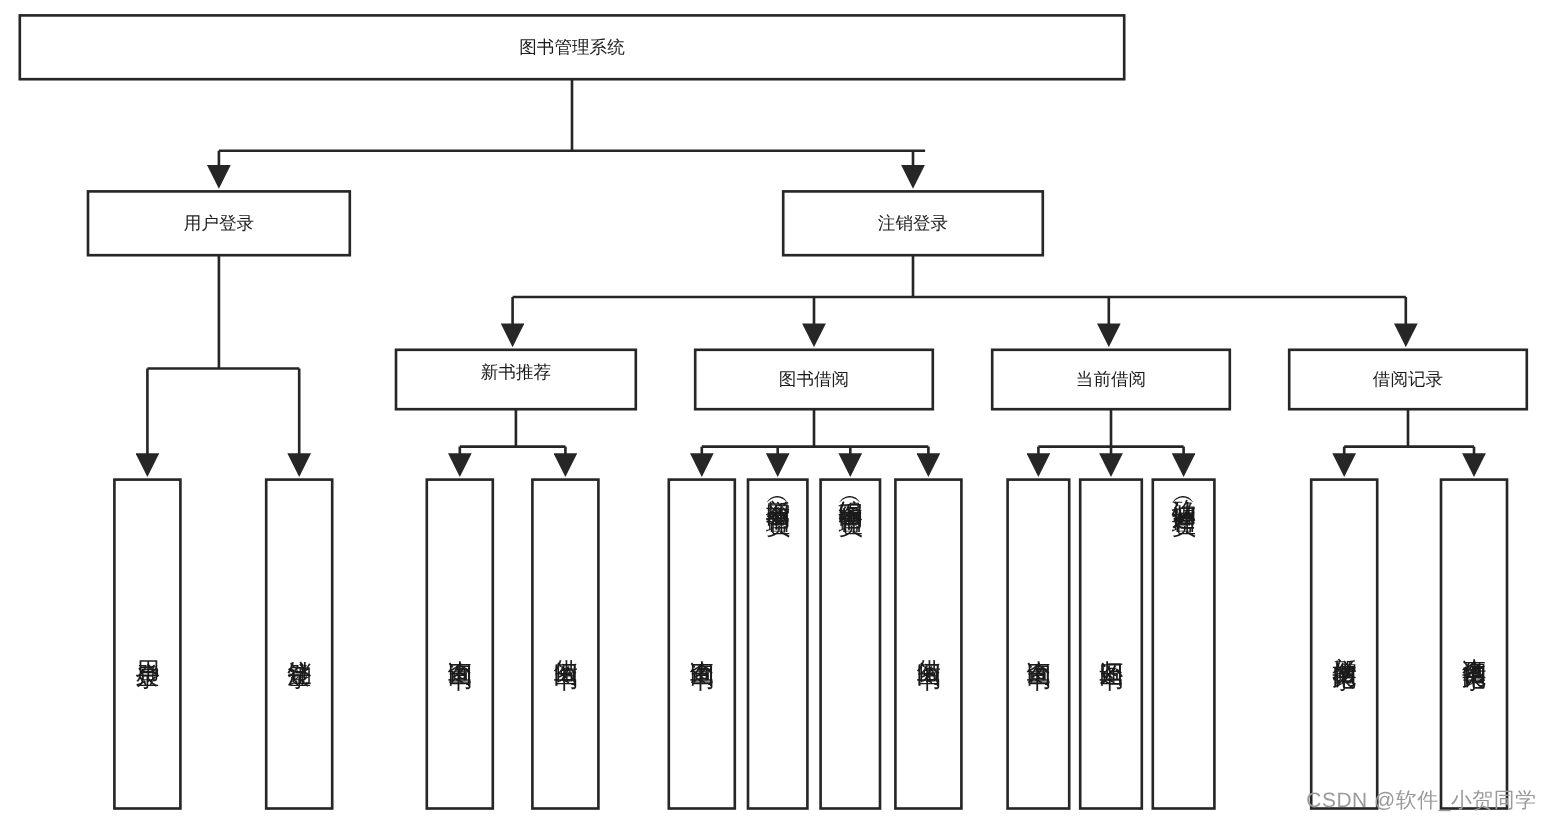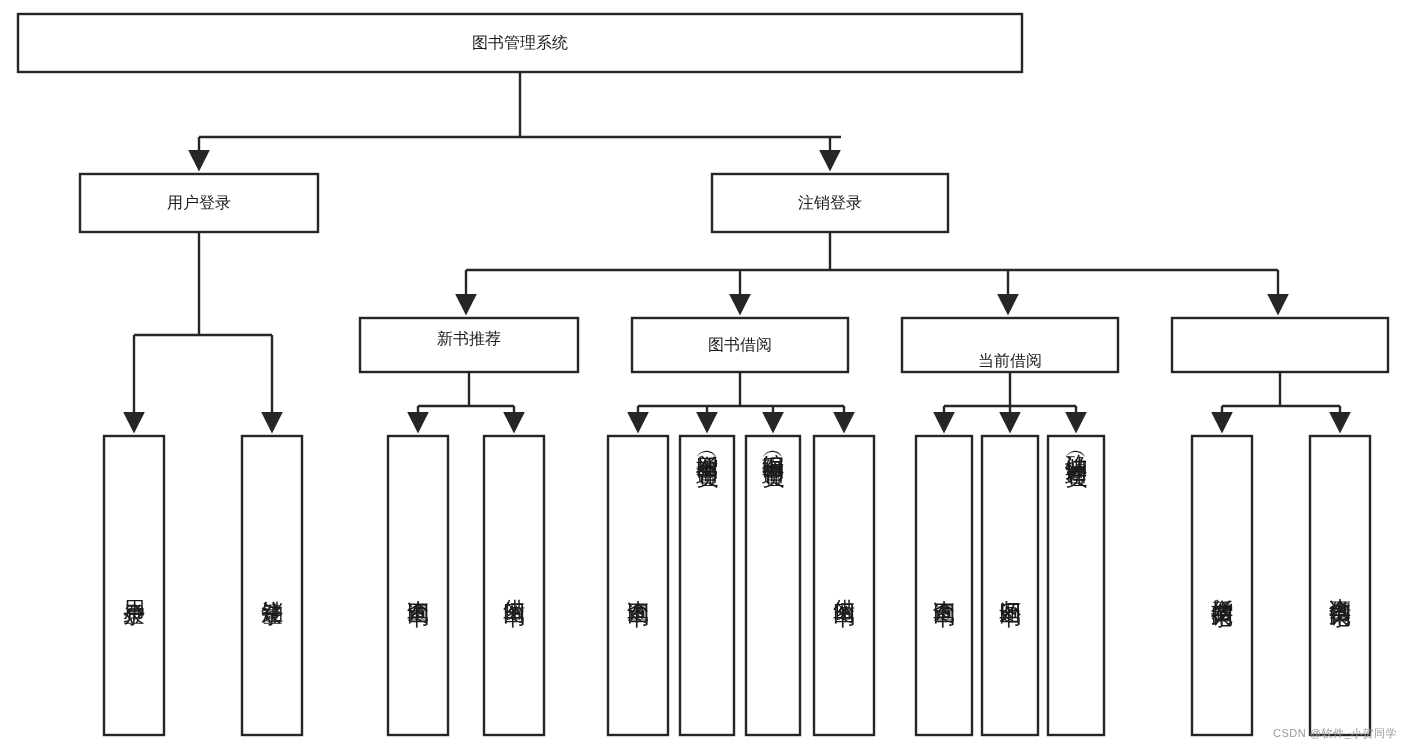--- a/index.html
+++ b/index.html
@@ -39,21 +39,21 @@
   }
   .arrowhead {
     fill: #262626;
     stroke: none;
   }
   .watermark {
     position: absolute;
     right: 8px;
     bottom: 6px;
     font-family: "Liberation Sans", "DejaVu Sans", sans-serif;
-    font-size: 11px;
+    font-size: 19px;
     color: #9a9a9a;
     letter-spacing: 0.5px;
     white-space: nowrap;
     user-select: none;
   }
   .vlabel-holder {
     position: absolute;
     display: flex;
     align-items: center;
     justify-content: center;
@@ -182,24 +182,27 @@
   </div>
 
   <div class="htext-holder" style="left:360px; top:318px; width:218px; height:42px;">
     <span class="htext">新书推荐</span>
   </div>
 
   <div class="htext-holder" style="left:632px; top:318px; width:216px; height:54px;justify-content:center;">
     <span class="htext">图书借阅</span>
   </div>
 
-  <div class="htext-holder" style="left:902px; top:318px; width:216px; height:54px;align-items:flex-end;">
+  <div class="htext-holder" style="left:902px; top:318px; width:216px; height:54px;">
     <span class="htext">当前借阅</span>
   </div>
 
+  <div class="htext-holder" style="left:1172px; top:318px; width:216px; height:54px;">
+    <span class="htext">借阅记录</span>
+  </div>
 
   <div class="vlabel-holder" style="left:104px; top:436px; width:60px; height:299px;">
     <span class="vtext">用户登录</span>
   </div>
 
   <div class="vlabel-holder" style="left:242px; top:436px; width:60px; height:299px;">
     <span class="vtext">注销登录</span>
   </div>
 
   <div class="vlabel-holder" style="left:388px; top:436px; width:60px; height:299px;">

